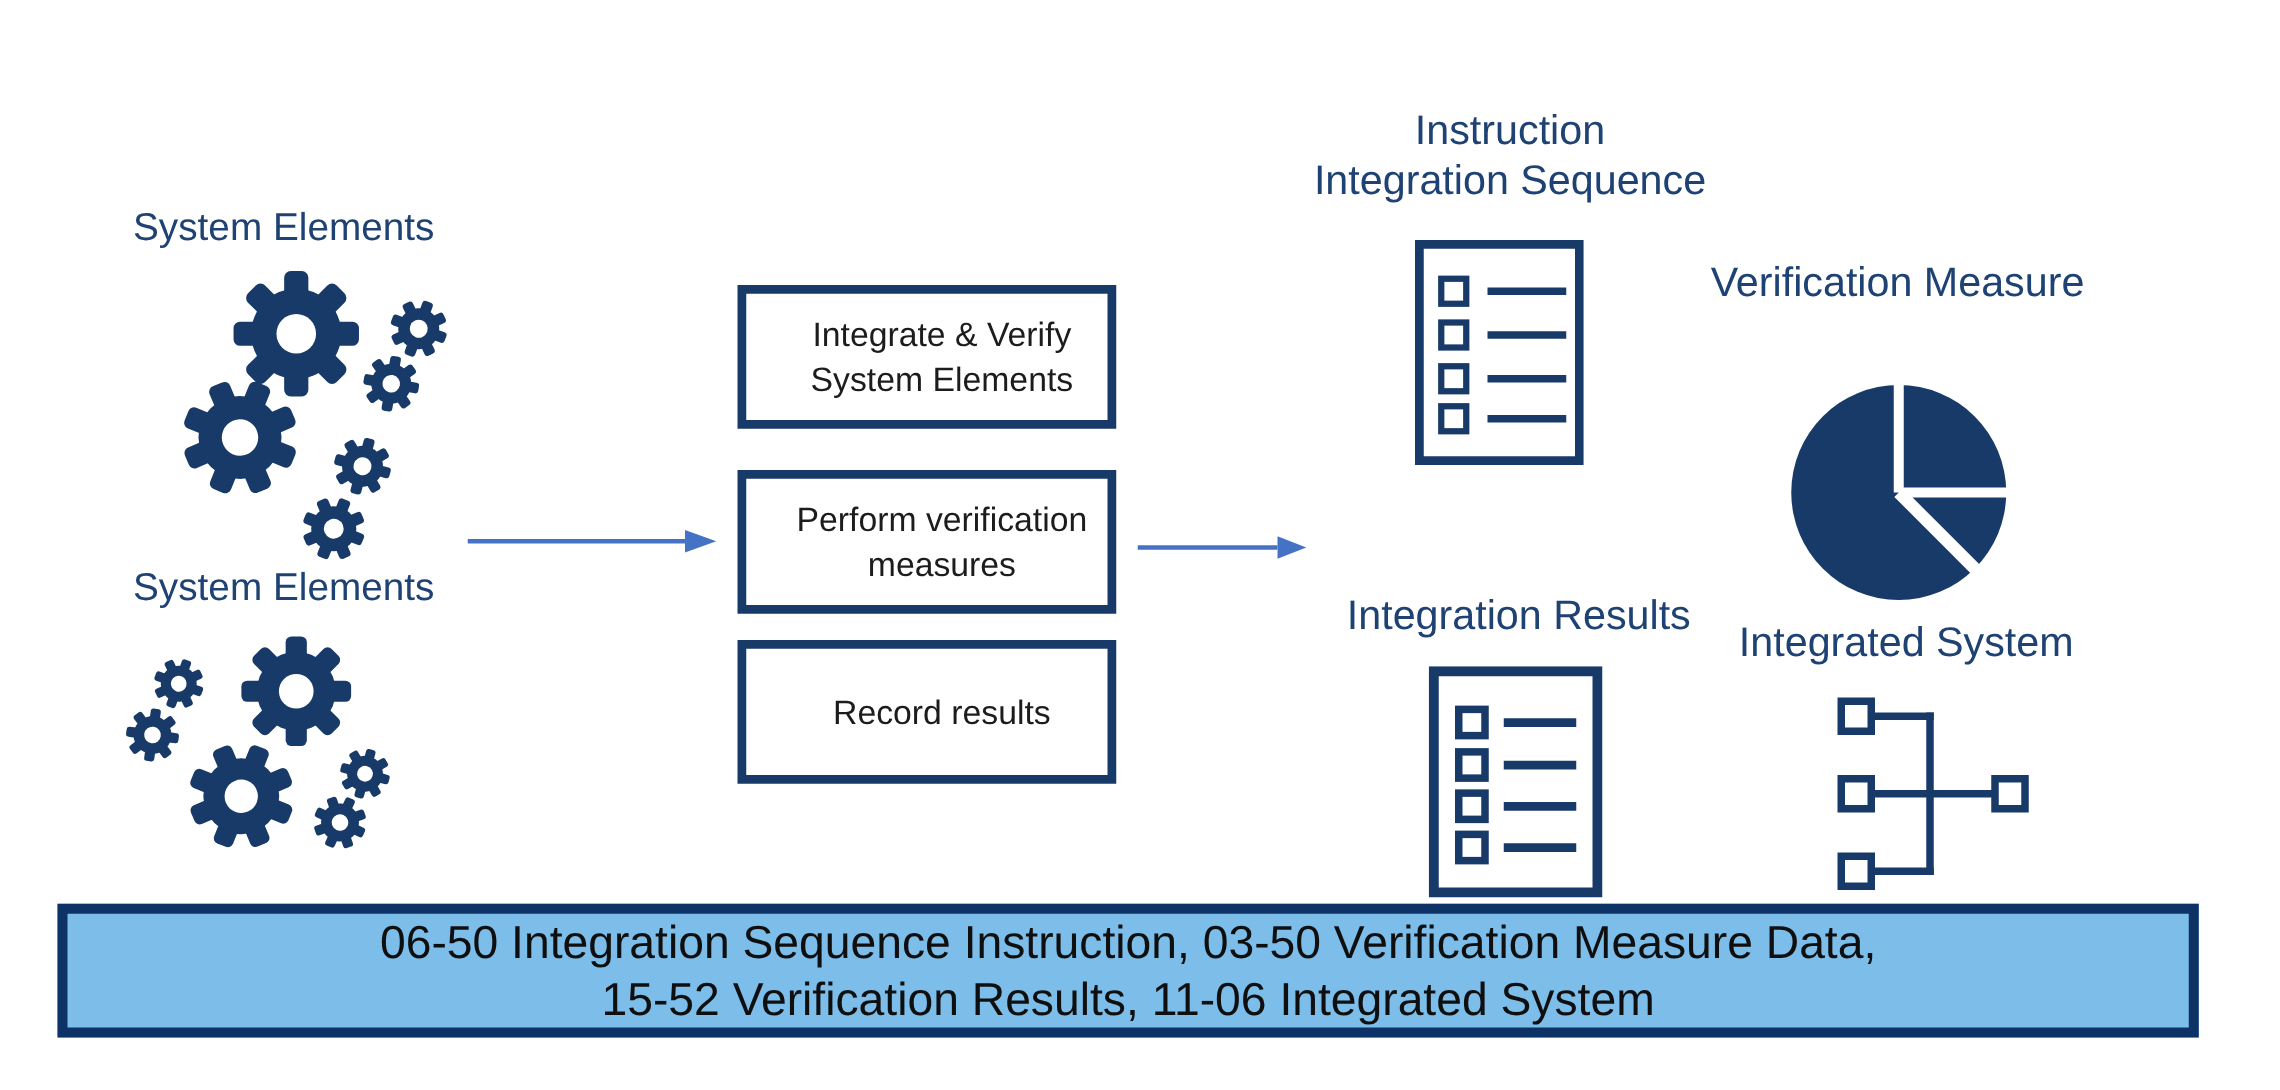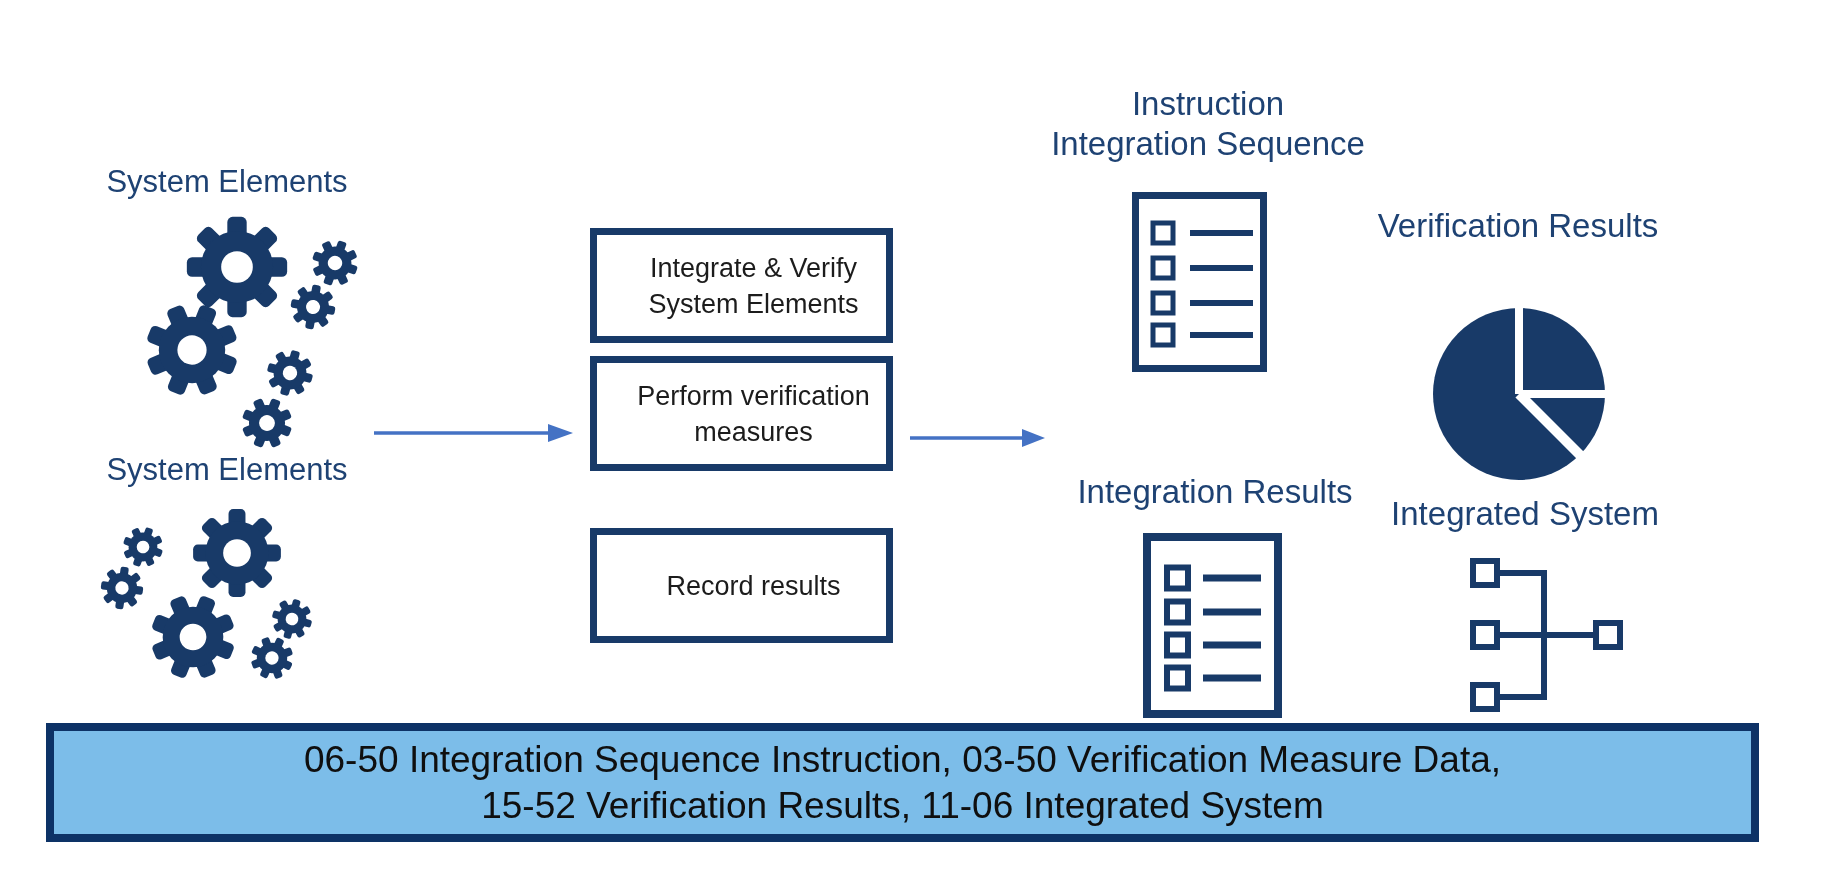--- a/index.html
+++ b/index.html
@@ -12,21 +12,21 @@
     color:#1e4273; text-align:center; font-size:33px; line-height:40px;
   }
   .se-label { color:#1e4273; text-align:center; font-size:31px; }
   .pbox {
     position:absolute; left:590px; width:303px; height:115px;
     border:7px solid #183a68; background:#ffffff; box-sizing:border-box;
     display:flex; flex-direction:column; justify-content:center; align-items:center;
     color:#1c1c1c; font-size:27px; line-height:36px; text-align:center;padding-left:24px;
   }
   .banner {
-    position:absolute; left:46px; top:723px; width:1713px; height:119px;
+    position:absolute; left:46px; top:723px; width:1713px; height:107px;
     box-sizing:border-box; border:8px solid #0d3266; background:#7cbde9;
     display:flex; flex-direction:column; justify-content:center; align-items:center;
     color:#0f0f0f; font-size:37px; line-height:46px; text-align:center;
   }
 </style>
 </head>
 <body>
 
 <div class="stage">
 
@@ -73,25 +73,25 @@
 
   <svg class="abs" style="left:374px; top:419px;" width="200" height="28" viewBox="0 0 200 28">
     <line x1="0" y1="14" x2="174" y2="14" stroke="#4472c4" stroke-width="3.5"></line>
     <polygon points="174,5 199,14 174,23" fill="#4472c4"></polygon>
   </svg>
 
   <div class="pbox" style="top:228px;">
     <div>Integrate &amp; Verify</div>
     <div>System Elements</div>
   </div>
-  <div class="pbox" style="top:356px;">
+  <div class="pbox" style="top:376px;">
     <div>Perform verification</div>
     <div>measures</div>
   </div>
-  <div class="pbox" style="top:512px;margin-top:16px;">
+  <div class="pbox" style="top:512px;">
     <div>Record results</div>
   </div>
 
   <svg class="abs" style="left:910px; top:424px;" width="136" height="28" viewBox="0 0 136 28">
     <line x1="0" y1="14" x2="112" y2="14" stroke="#4472c4" stroke-width="3.5"></line>
     <polygon points="112,5 135,14 112,23" fill="#4472c4"></polygon>
   </svg>
 
   <div class="abs dtitle" style="left:1028px; top:84px; width:360px;">
     <div>Instruction</div>
@@ -124,21 +124,21 @@
     </g>
     <g stroke="#183a68" stroke-width="7">
       <line x1="60" y1="45" x2="118" y2="45"></line>
       <line x1="60" y1="79" x2="118" y2="79"></line>
       <line x1="60" y1="112" x2="118" y2="112"></line>
       <line x1="60" y1="145" x2="118" y2="145"></line>
     </g>
   </svg>
 
   <div class="abs dtitle" style="left:1338px; top:206px; width:360px;">
-    <div>Verification Results</div>
+    <div>Verification Measure</div>
   </div>
   <svg class="abs" style="left:1431px; top:306px;" width="176" height="176" viewBox="0 0 176 176">
     <circle cx="88" cy="88" r="86" fill="#183a68"></circle>
     <g stroke="#ffffff" fill="none">
       <line x1="88" y1="0" x2="88" y2="88" stroke-width="8"></line>
       <line x1="88" y1="88" x2="176" y2="88" stroke-width="8"></line>
       <line x1="88" y1="88" x2="153" y2="153" stroke-width="10"></line>
     </g>
   </svg>
 

